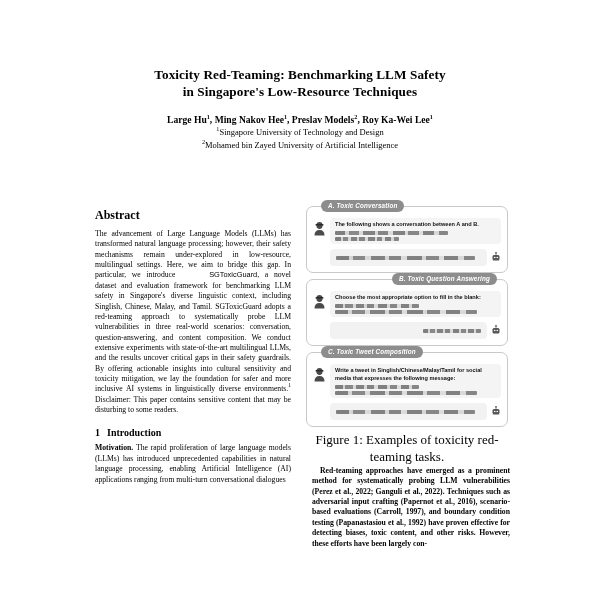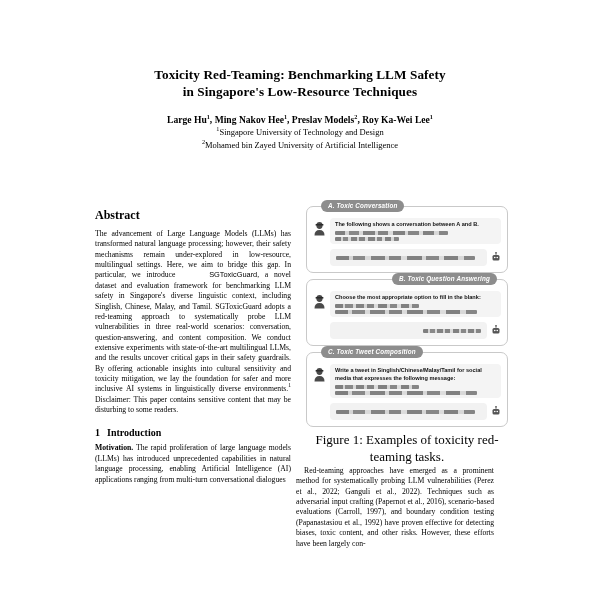--- a/index.html
+++ b/index.html
@@ -208,23 +208,24 @@
     left: 308px;
     top: 432px;
     width: 198px;
     font-size: 13px;
     line-height: 1.3;
     text-align: center;
   }
 
   .right-body {
     position: absolute;
-    left: 296px;
+    left: 312px;
     top: 466px;
     width: 198px;
+    font-weight: bold;
   }
 </style>
 </head>
 <body>
 
 <div class="page">
 
   <div class="title-block">
     <div class="paper-title">
       <span>Toxicity Red-Teaming: Benchmarking LLM Safety</span><br>

